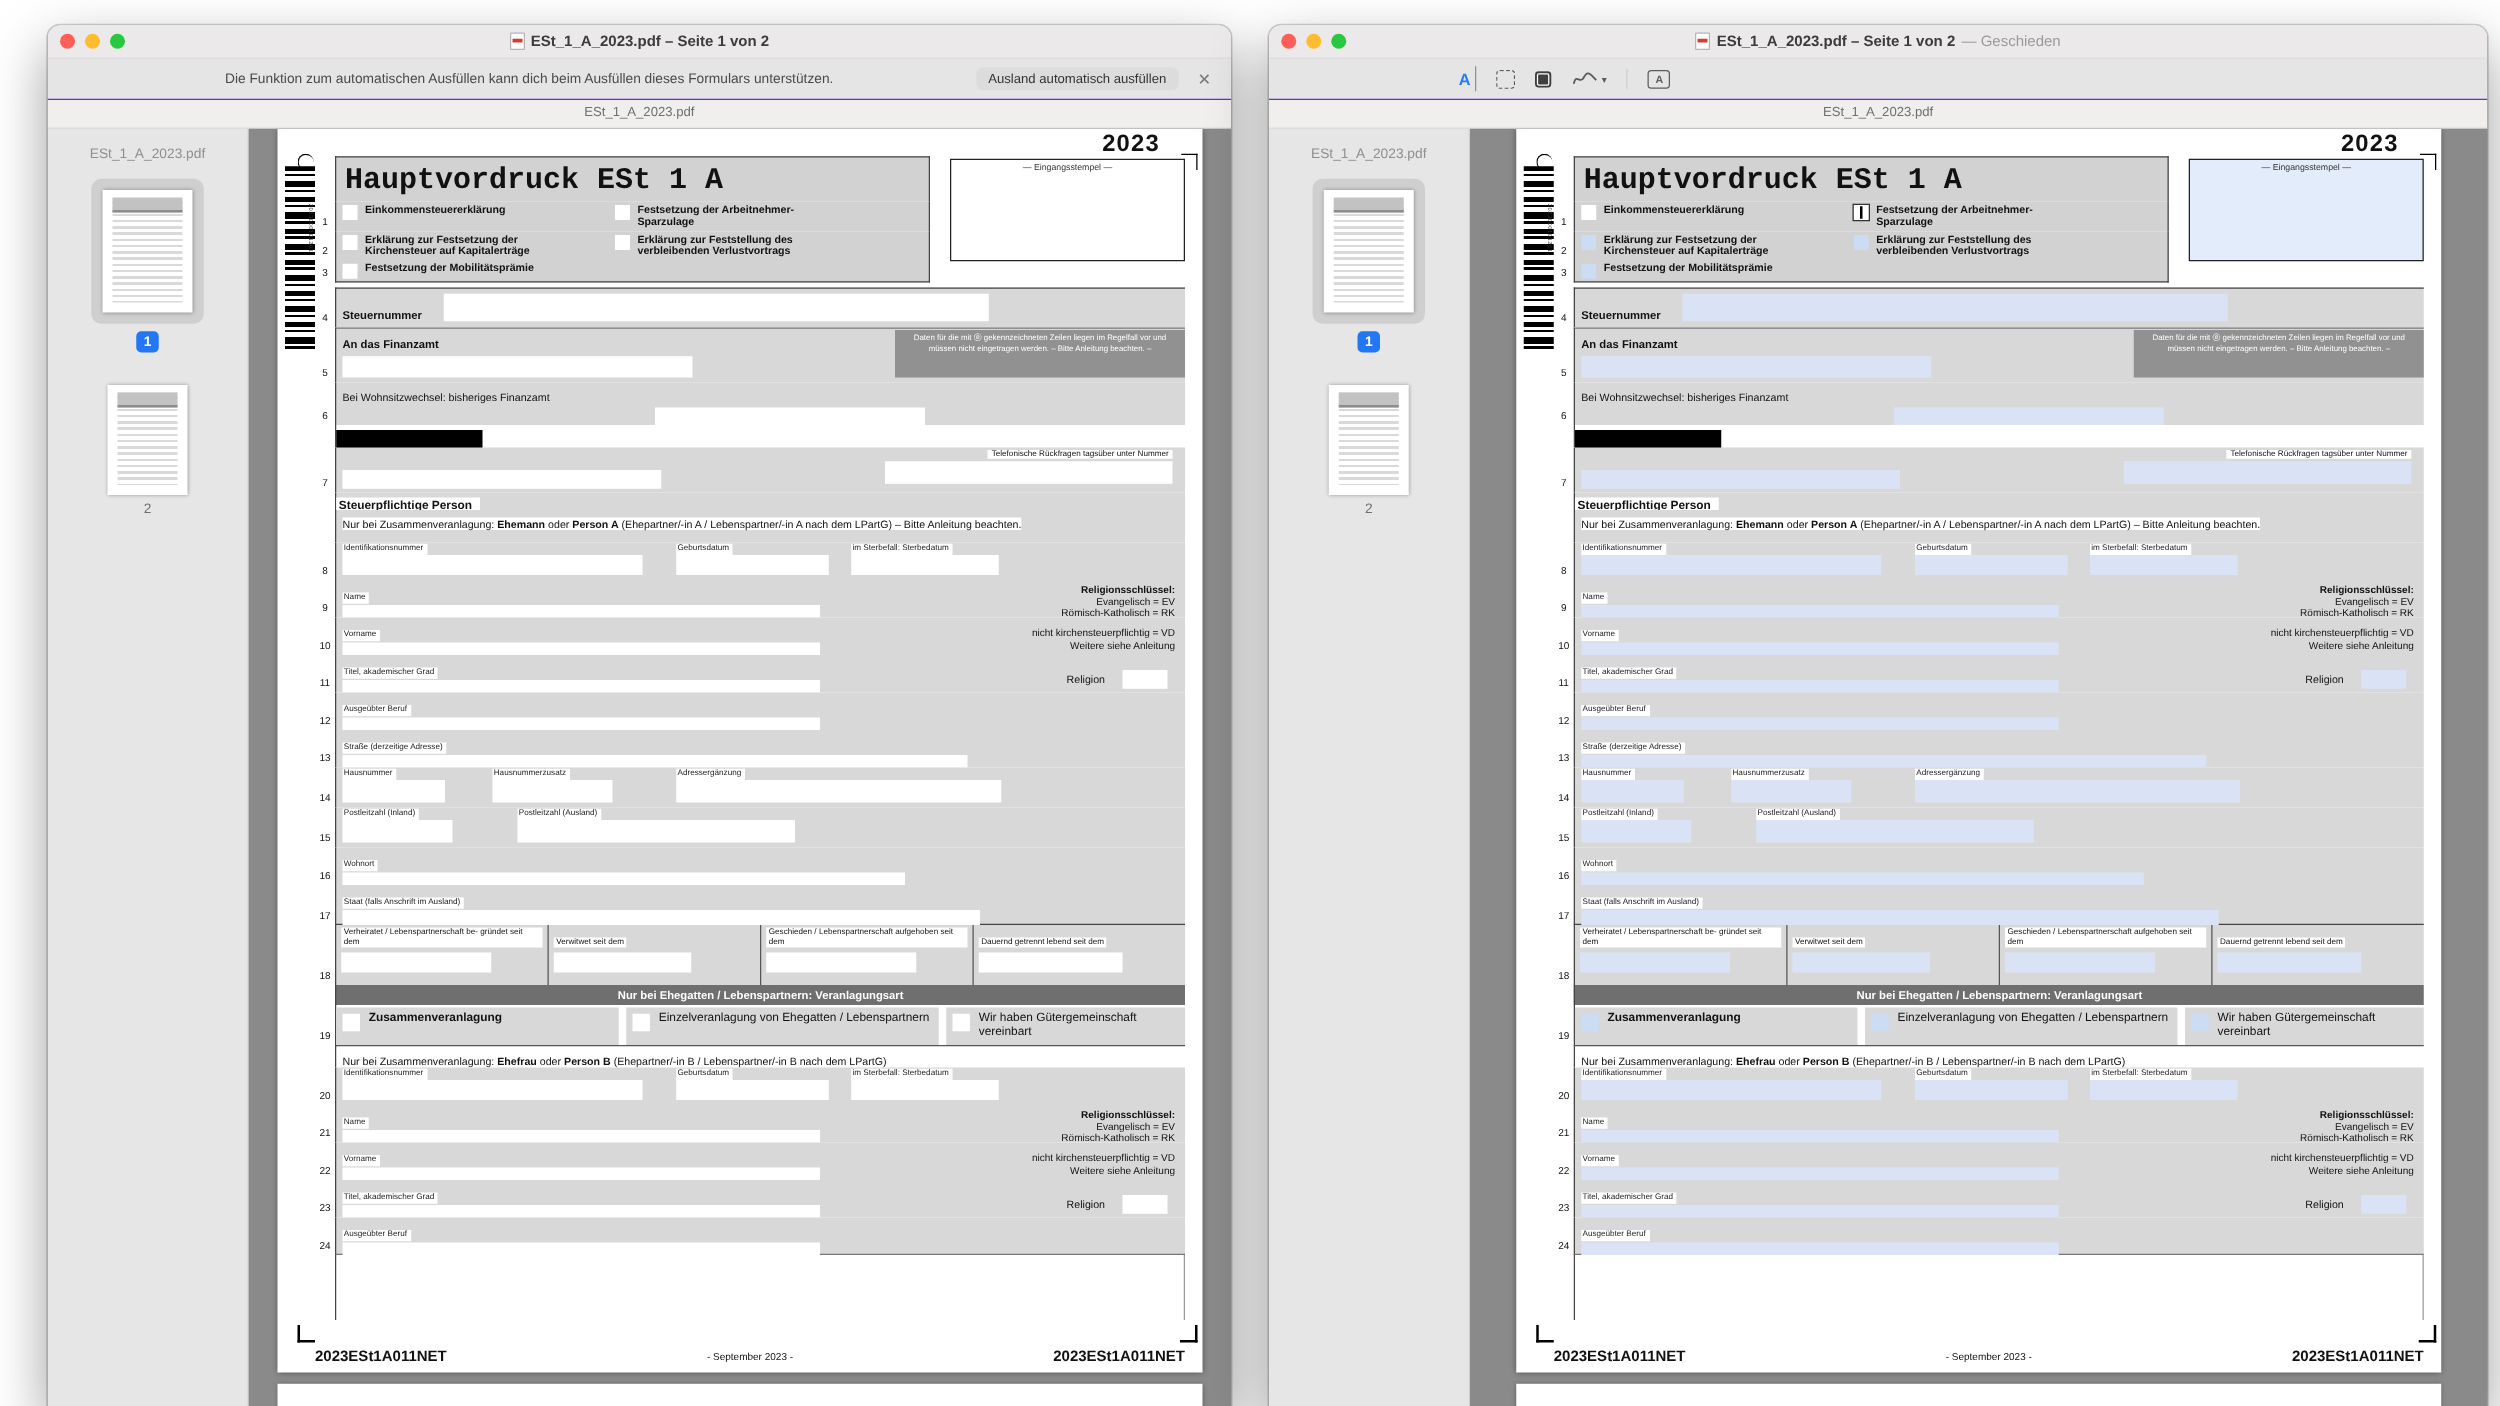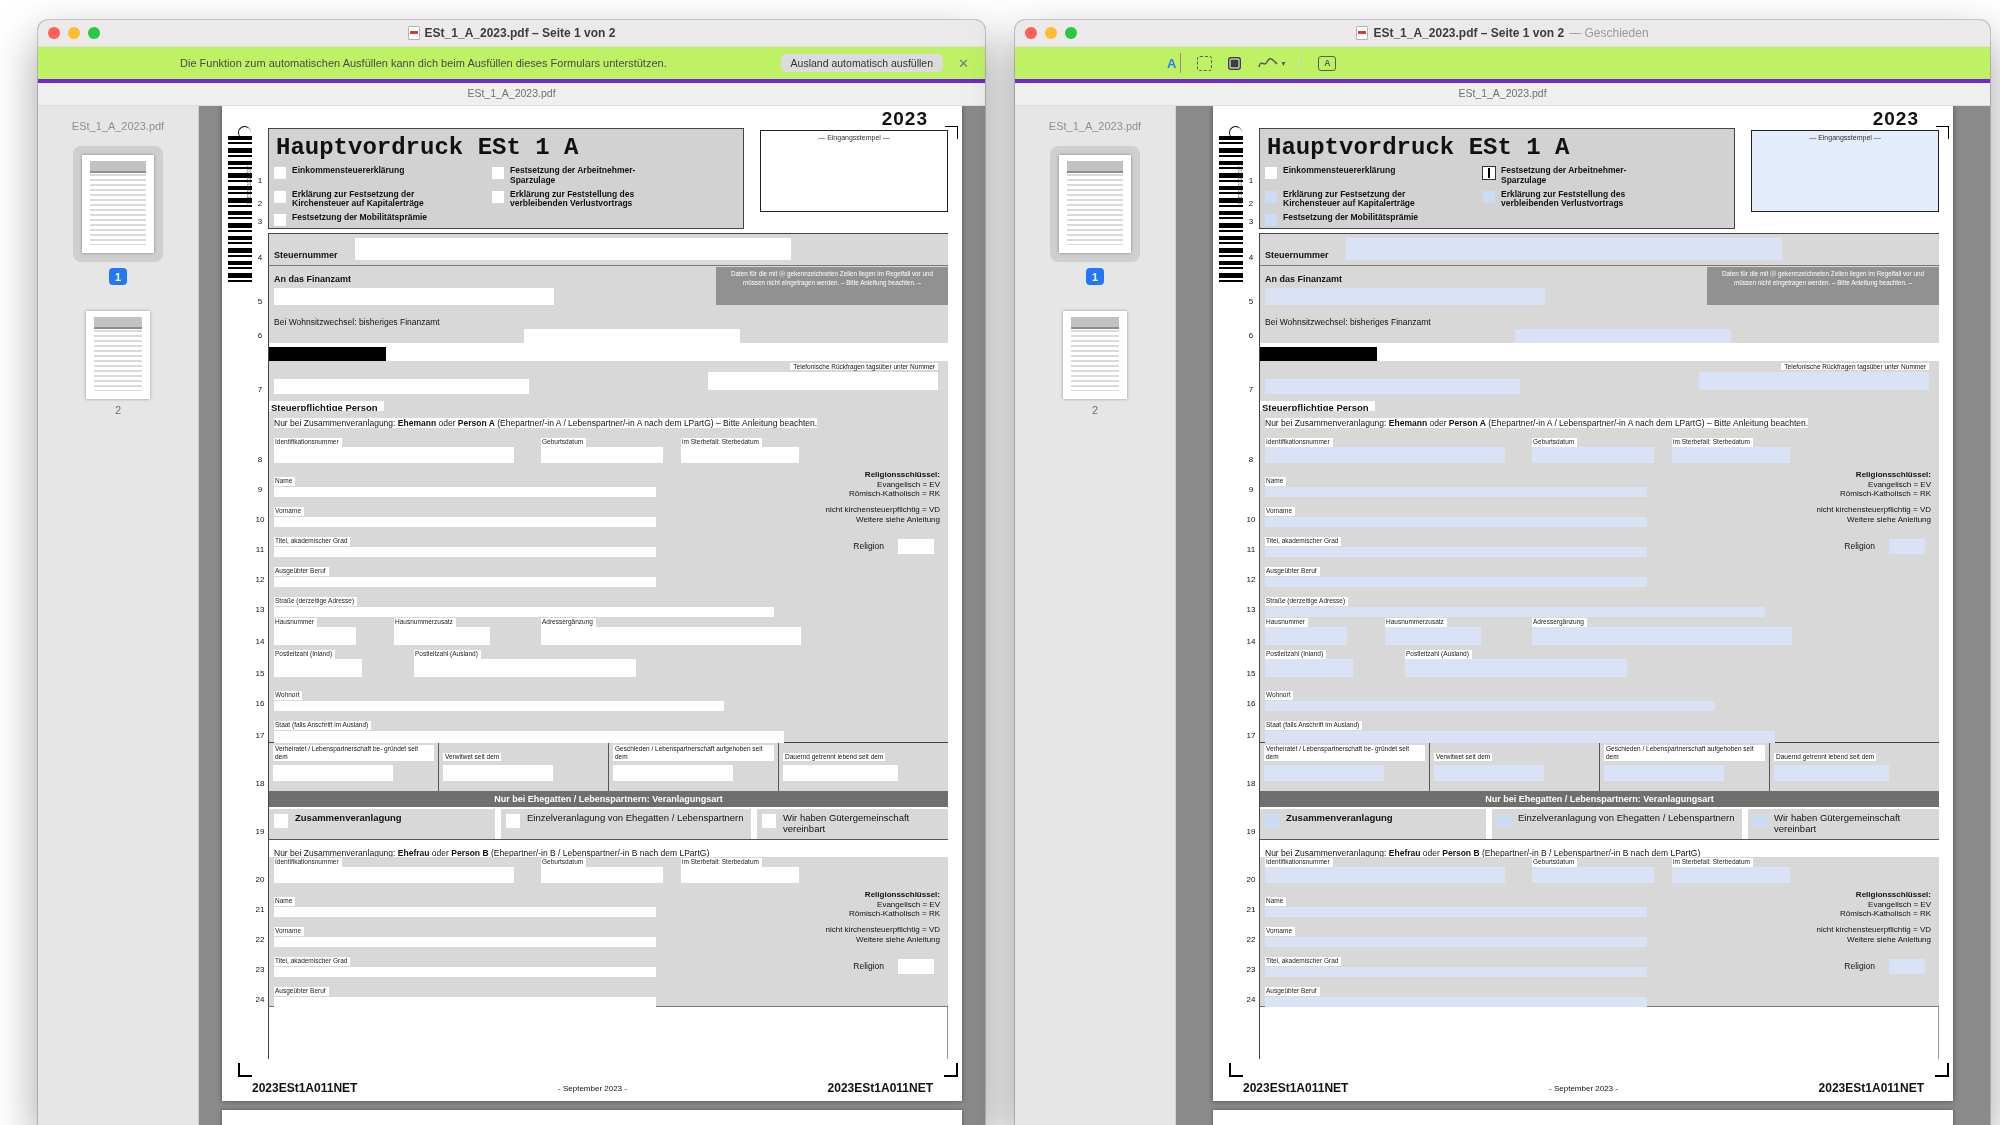--- a/index.html
+++ b/index.html
@@ -9,21 +9,21 @@
   .win{position:absolute;top:20px;height:1105px;border-radius:10px 10px 0 0;overflow:hidden;
        background:#8a8a8a;box-shadow:0 18px 45px rgba(0,0,0,.38),0 0 0 1px rgba(0,0,0,.18);}
   .titlebar{height:26px;background:#ebe9e9;display:flex;align-items:center;position:relative;border-bottom:1px solid #e0dede;}
   .traffic{position:absolute;left:10px;top:0;height:26px;display:flex;align-items:center;gap:8px;}
   .tl{width:12px;height:12px;border-radius:50%;display:inline-block;}
   .tl.red{background:#ff5f57;}.tl.yel{background:#febc2e;}.tl.grn{background:#28c840;}
   .title{flex:1;text-align:center;font-size:12px;font-weight:bold;color:#3c3c3c;display:flex;justify-content:center;align-items:center;gap:5px;}
   .title .suffix{font-weight:normal;color:#9b9b9b;}
   .mini-doc{width:10px;height:12px;background:#fff;border:1px solid #b5b5b5;border-radius:1px;display:inline-block;position:relative;}
   .mini-doc::after{content:"";position:absolute;left:1px;right:1px;top:4px;height:3px;background:#d23f31;}
-  .secondrow{height:32px;background:#bef264;display:flex;align-items:center;position:relative;border-bottom:4px solid #6d28d9;}
+  .secondrow{height:32px;background:#e5e5e5;display:flex;align-items:center;position:relative;border-bottom:1px solid #6d28d9;}
   .banner-text{font-size:11px;color:#4a4a4a;margin-left:142px;}
   .banner-btn{position:absolute;right:42px;background:#dcdcdc;border-radius:5px;padding:3px 10px;font-size:10.5px;color:#333;cursor:default;}
   .banner-close{position:absolute;right:16px;font-size:13px;color:#7a7a7a;}
   .toolbar{gap:16px;padding-left:152px;display:flex;align-items:center;}
   .tb-ico{display:inline-flex;align-items:center;justify-content:center;height:18px;}
   .ico-text-sel{font-size:13px;font-weight:bold;color:#2a7cf7;position:relative;padding-right:5px;}
   .ico-text-sel::after{content:"";position:absolute;right:0;top:-1px;bottom:-1px;width:1.5px;background:#8f8f8f;}
   .ico-dash{width:13px;height:13px;border:1.5px dashed #5c5c5c;border-radius:3px;}
   .ico-redact{width:13px;height:13px;border-radius:3px;background:#3f3f3f;box-shadow:inset 0 0 0 1.5px #3f3f3f,inset 0 0 0 2.5px #fff;}
   .ico-chev{font-size:8px;color:#5c5c5c;margin-left:2px;}
@@ -89,21 +89,21 @@
   .rel-lab{position:absolute;right:64px;bottom:6px;font-size:8.5px;}
   .rel-box{position:absolute;right:14px;bottom:3px;width:36px;height:15px;}
   .mcell{flex:1;border-left:1px solid #555;padding:2px 4px;position:relative;}
   .mcell:first-child{border-left:none;}
   .mlab{font-size:6.5px;line-height:1.25;background:#fff;display:inline-block;padding:0 2px;}
   .mfld{height:16px;margin-top:2px;}
   .darkbar .rb{background:#6f6f6f;color:#fff;text-align:center;font-size:9px;font-weight:bold;padding:3px 0;}
   .vcells{display:flex;gap:6px;}
   .vcell{background:#d8d8d8;display:flex;gap:7px;align-items:flex-start;padding:4px 5px;box-sizing:border-box;}
   .row19 .rb{background:#fff;padding:2px 0 2px 0;}
-  .footer{position:absolute;left:30px;right:29px;bottom:6px;display:flex;align-items:center;font-size:11px;}
+  .footer{position:absolute;left:30px;right:14px;bottom:6px;display:flex;align-items:center;font-size:11px;}
   .footer .fl,.footer .fr{font-weight:bold;font-size:12px;}
   .footer .fc{flex:1;text-align:center;font-size:8px;}
   .crop{position:absolute;width:12px;height:12px;border:0 solid #000;}
   .crop.bl{left:16px;bottom:24px;border-left-width:2.5px;border-bottom-width:2.5px;}
   .crop.br{right:4px;bottom:24px;border-right-width:2.5px;border-bottom-width:2.5px;}
   .crop.tl{left:16px;top:20px;border-left-width:1px;border-top-width:1px;}
   .crop.tr{right:4px;top:20px;border-right-width:1px;border-top-width:1px;}
   
   .filled .fld,.filled .mfld,.filled .phonefld,.filled .r7fld,.filled .rel-box{background:#d9e3f5;}
   .filled .cb{background:#ccdcf3;}

